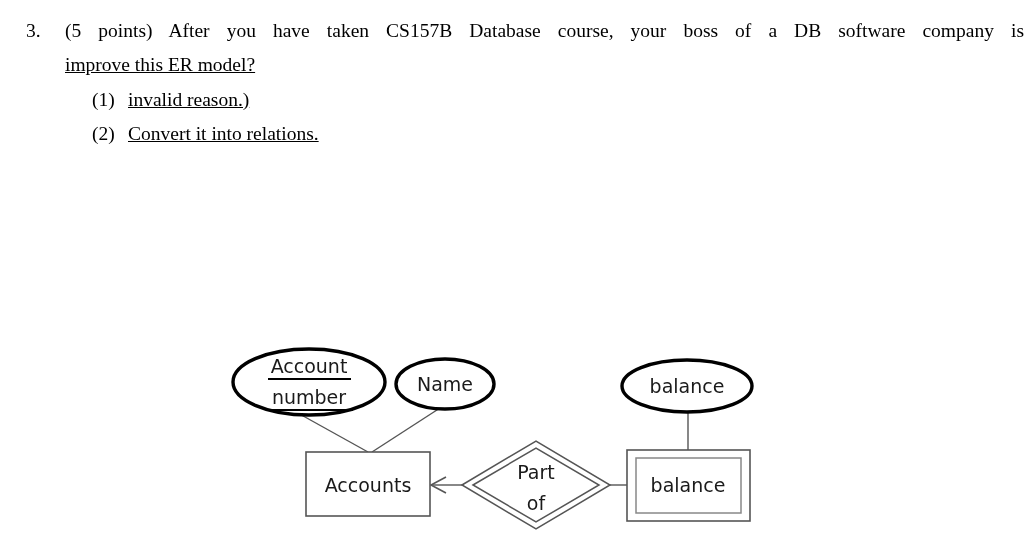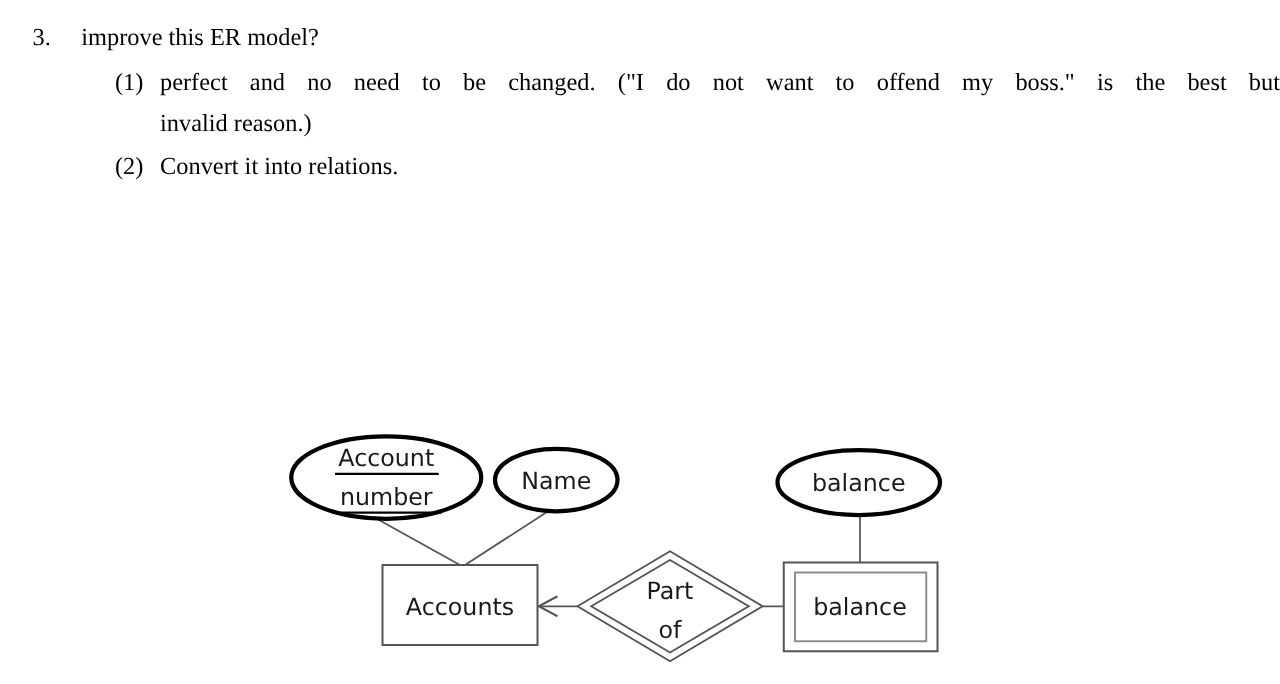--- a/index.html
+++ b/index.html
@@ -44,20 +44,21 @@
   }
 
   .q-line {
     display: block;
     text-align: justify;
     text-align-last: justify;
     white-space: nowrap;
   }
   .q-line.last {
     text-align-last: left;
+    text-decoration: underline;
   }
 
   
   #item-3 {
     padding-left: 26px;
     padding-top: 14px;
   }
   #item-3 .q-marker {
     width: 39px;
   }
@@ -96,28 +97,28 @@
   }
 </style>
 </head>
 <body>
 
 <div id="question-block">
 
   <div class="q-row" id="item-3">
     <div class="q-marker">3.</div>
     <div class="q-body">
+      <span class="q-line">(5 points) After you have taken CS157B Database course, your boss of a DB software company is</span>
       <span class="q-line last">improve this ER model?</span>
     </div>
   </div>
 
   <div class="q-row sub-item" id="item-1">
     <div class="q-marker">(1)</div>
     <div class="q-body">
-      <span class="q-line">perfect and no need to be changed. ("I do not want to offend my boss." is the best but</span>
       <span class="q-line last">invalid reason.)</span>
     </div>
   </div>
 
   <div class="q-row sub-item" id="item-2">
     <div class="q-marker">(2)</div>
     <div class="q-body">
       <span class="q-line last">Convert it into relations.</span>
     </div>
   </div>

